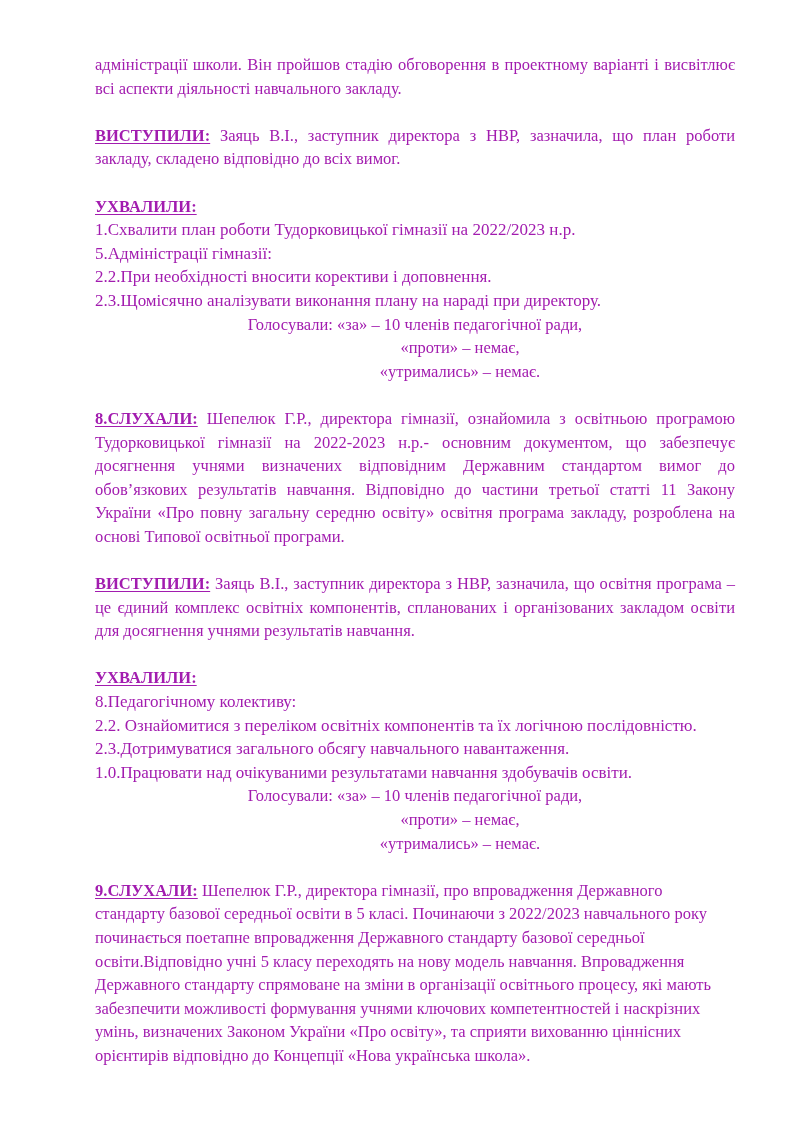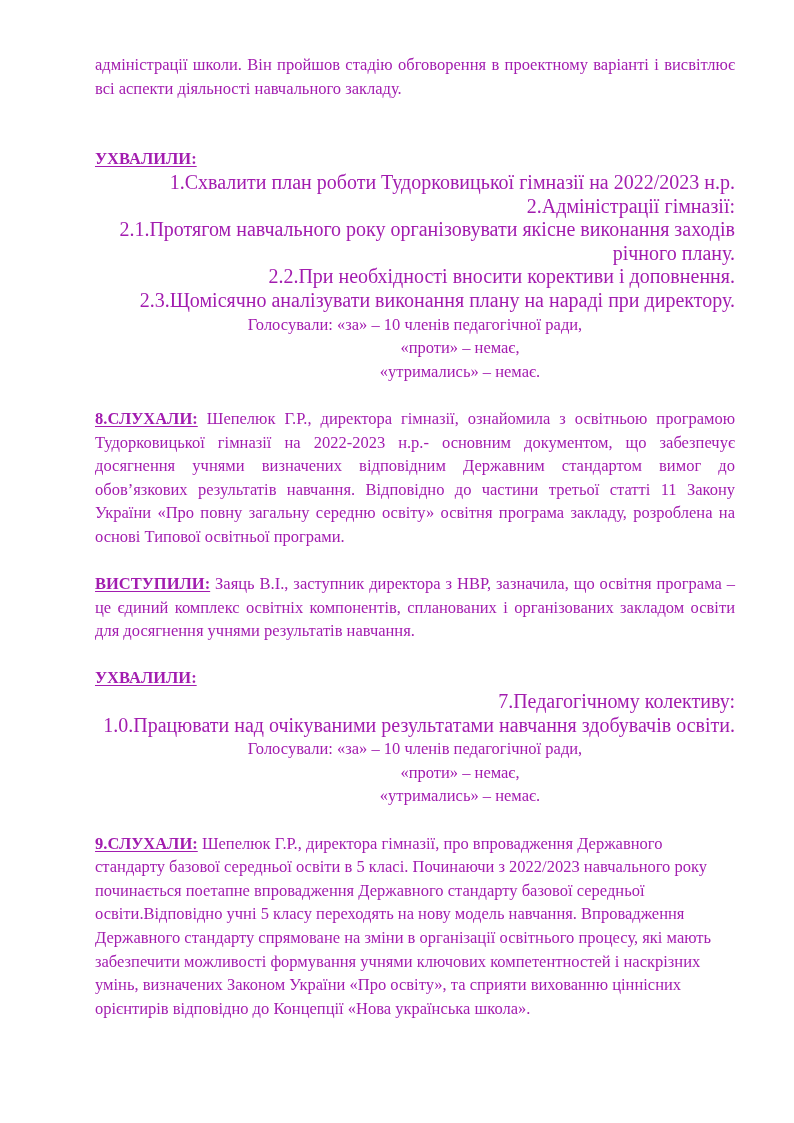--- a/index.html
+++ b/index.html
@@ -46,23 +46,23 @@
     font-weight: bold;
     text-decoration: underline;
     text-underline-offset: 2px;
   }
   .lead {
     font-weight: bold;
     text-decoration: underline;
     text-underline-offset: 2px;
   }
   .item {
-    font-size: 20px;
+    font-size: 17px;
     line-height: 23.6px;
-    text-align: right;
+    text-align: left;
   }
   .vote-line {
     font-size: 16.5px;
     line-height: 23.6px;
     text-align: center;
   }
   .vote-indent {
     padding-left: 90px;
   }
   .spacer-block { display: block; }
@@ -70,45 +70,47 @@
 </head>
 <body>
 
 <div class="page">
   <div class="body-area">
 
     <p class="para">адміністрації школи. Він пройшов стадію обговорення в проектному варіанті і висвітлює всі аспекти діяльності навчального закладу.</p>
 
     <div class="gap-sm spacer-block"></div>
 
+    <p class="para"><span class="lead">ВИСТУПИЛИ:</span><span> Заяць В.І., заступник директора з НВР, зазначила, що план роботи закладу, складено відповідно до всіх вимог.</span></p>
 
     <div class="gap-sm spacer-block"></div>
 
     <div class="heading">УХВАЛИЛИ:</div>
     <div class="item">1.Схвалити  план роботи Тудорковицької гімназії на 2022/2023 н.р.</div>
-    <div class="item">2.Адміністрації гімназії:</div>
-    <div class="item">2.1.Протягом навчального року організовувати якісне виконання заходів річного плану.</div>
+    <div class="item">5.Адміністрації гімназії:</div>
     <div class="item">2.2.При необхідності вносити корективи і доповнення.</div>
     <div class="item">2.3.Щомісячно аналізувати виконання плану на нараді при директору.</div>
     <div class="vote-line">Голосували: «за» – 10 членів педагогічної ради,</div>
     <div class="vote-line vote-indent">«проти» – немає,</div>
     <div class="vote-line vote-indent">«утримались» – немає.</div>
 
     <div class="gap-sm spacer-block"></div>
 
     <p class="para"><span class="lead">8.СЛУХАЛИ:</span><span> Шепелюк Г.Р., директора гімназії, ознайомила з освітньою програмою Тудорковицької гімназії на 2022-2023 н.р.- основним документом, що забезпечує досягнення учнями визначених відповідним Державним стандартом вимог до обов’язкових результатів навчання. Відповідно до частини третьої статті 11 Закону України «Про повну загальну середню освіту» освітня програма закладу, розроблена на основі Типової освітньої програми.</span></p>
 
     <div class="gap-sm spacer-block"></div>
 
     <p class="para"><span class="lead">ВИСТУПИЛИ:</span><span> Заяць В.І., заступник директора з НВР, зазначила, що освітня програма – це єдиний комплекс освітніх компонентів, спланованих і організованих закладом освіти для досягнення учнями результатів навчання.</span></p>
 
     <div class="gap-sm spacer-block"></div>
 
     <div class="heading">УХВАЛИЛИ:</div>
-    <div class="item">7.Педагогічному колективу:</div>
+    <div class="item">8.Педагогічному колективу:</div>
+    <div class="item">2.2. Ознайомитися з переліком освітніх компонентів та їх логічною послідовністю.</div>
+    <div class="item">2.3.Дотримуватися загального обсягу навчального навантаження.</div>
     <div class="item">1.0.Працювати над очікуваними результатами навчання здобувачів освіти.</div>
     <div class="vote-line">Голосували: «за» – 10 членів педагогічної ради,</div>
     <div class="vote-line vote-indent">«проти» – немає,</div>
     <div class="vote-line vote-indent">«утримались» – немає.</div>
 
     <div class="gap-sm spacer-block"></div>
 
     <p class="para ragged"><span class="lead">9.СЛУХАЛИ:</span><span> Шепелюк Г.Р., директора гімназії, про впровадження Державного стандарту базової середньої освіти в 5 класі. Починаючи з 2022/2023 навчального року починається поетапне впровадження Державного стандарту базової середньої освіти.Відповідно учні 5 класу переходять на нову модель навчання. Впровадження Державного стандарту спрямоване на зміни в організації освітнього процесу, які мають забезпечити можливості формування учнями ключових компетентностей і наскрізних умінь, визначених Законом України «Про освіту», та сприяти вихованню ціннісних орієнтирів відповідно до Концепції «Нова українська школа».</span></p>
 
   </div>

